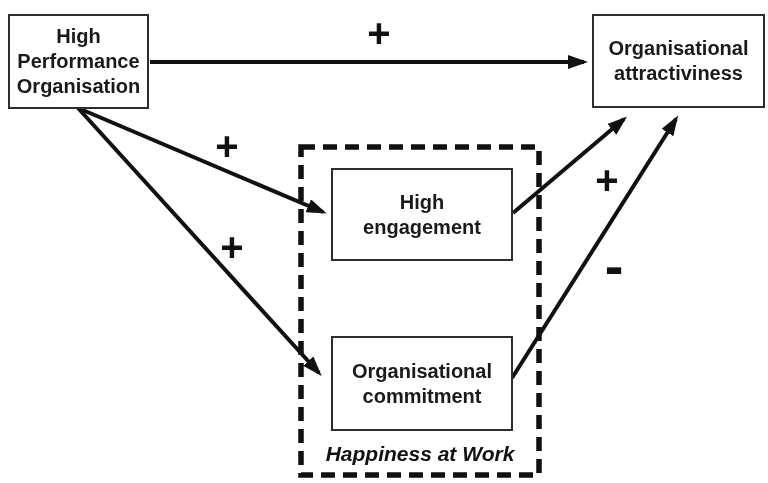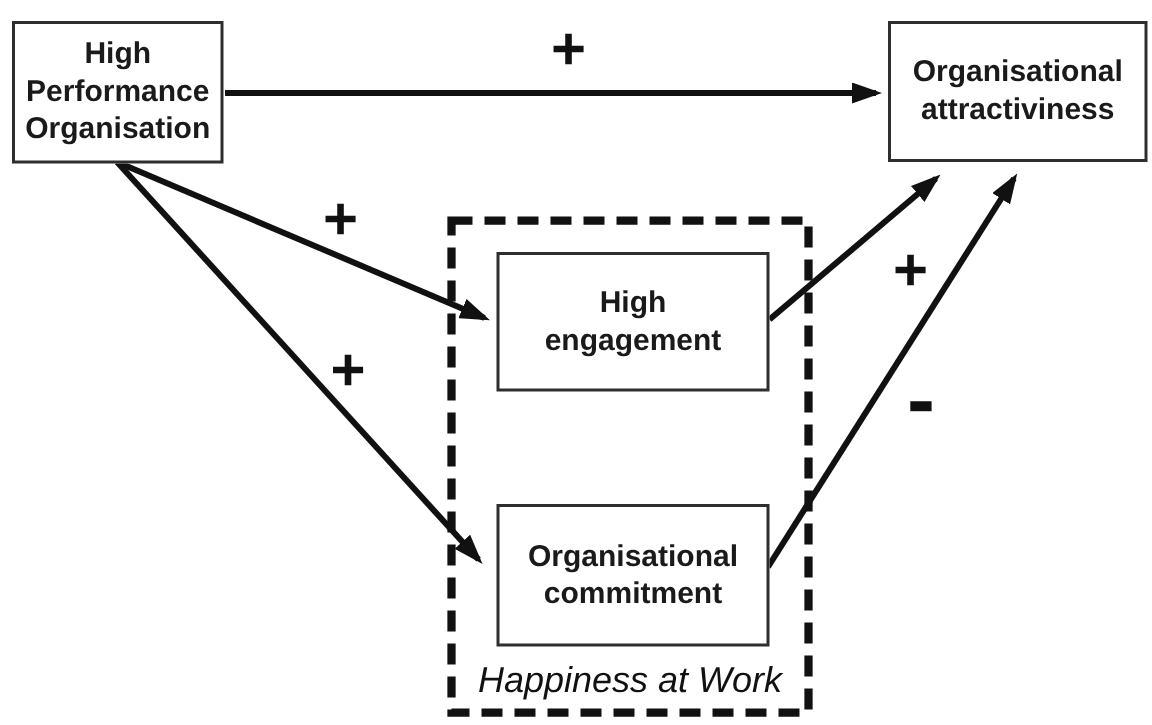--- a/index.html
+++ b/index.html
@@ -42,23 +42,23 @@
   #node-hpo { left: 8px;   top: 14px;  width: 141px; height: 95px; }
   #node-oa  { left: 592px; top: 14px;  width: 173px; height: 94px; }
   #node-we  { left: 331px; top: 168px; width: 182px; height: 93px; }
   #node-oc  { left: 331px; top: 336px; width: 182px; height: 95px; }
   .container-label {
     position: absolute;
     left: 301px;
     top: 441px;
     width: 238px;
     text-align: center;
-    font-weight: normal;
+    font-weight: bold;
     font-style: italic;
-    font-size: 24px;
+    font-size: 21px;
     line-height: 26px;
     color: #111111;
   }
   .sign {
     position: absolute;
     transform: translate(-50%, -50%);
     font-weight: bold;
     color: #111111;
     line-height: 1;
   }

